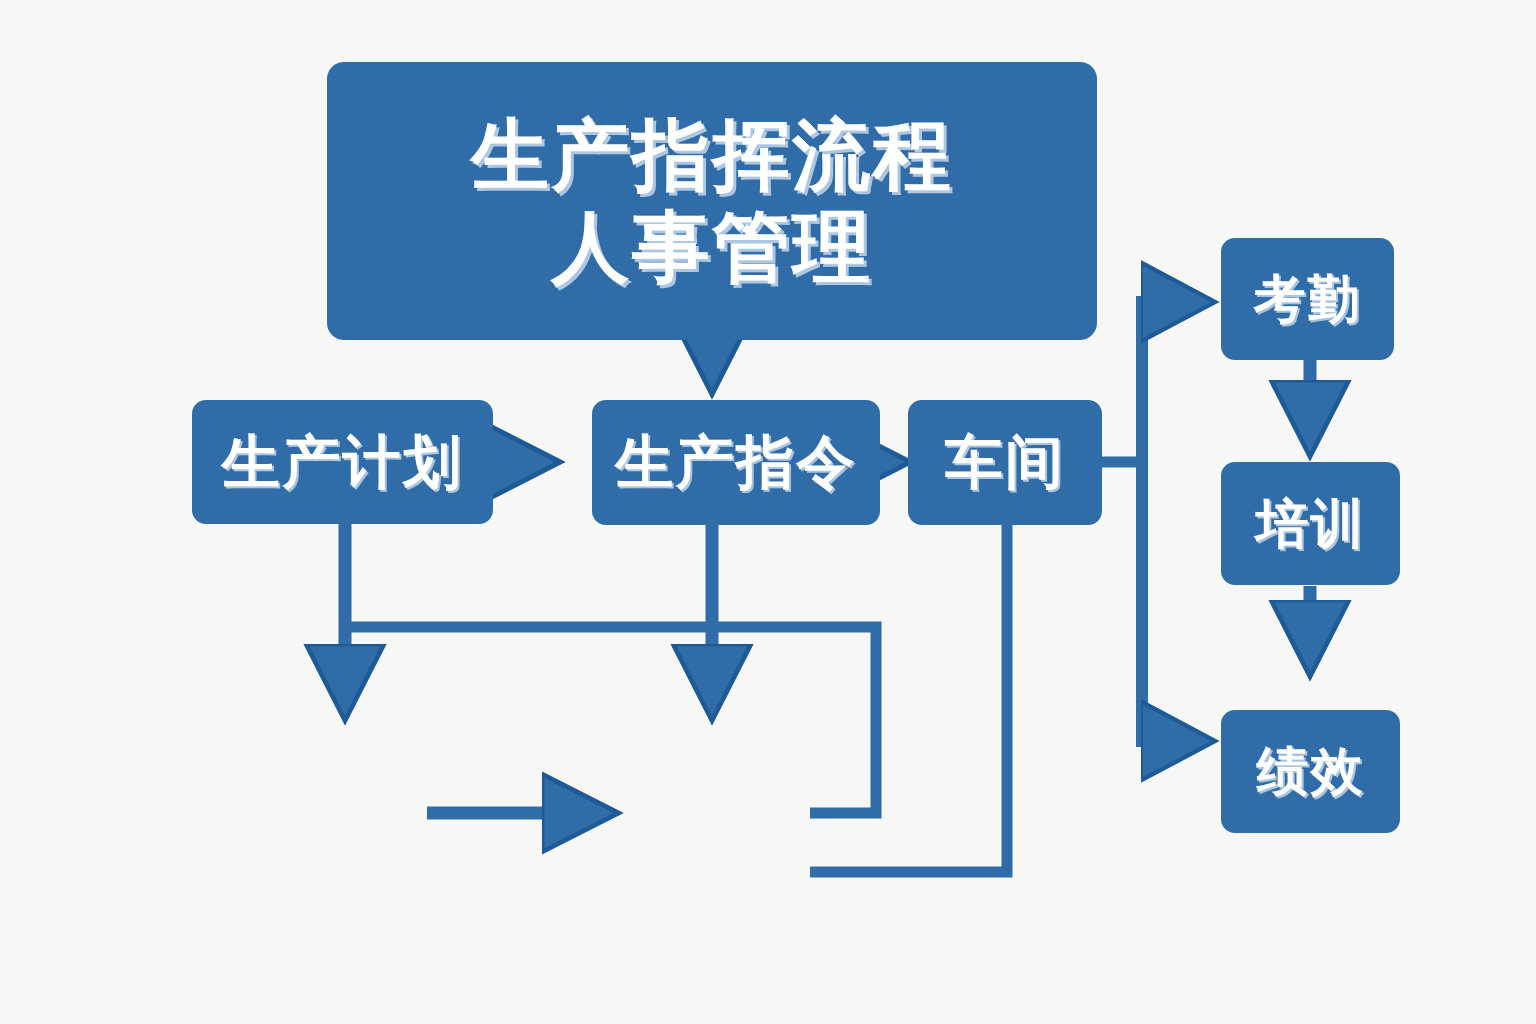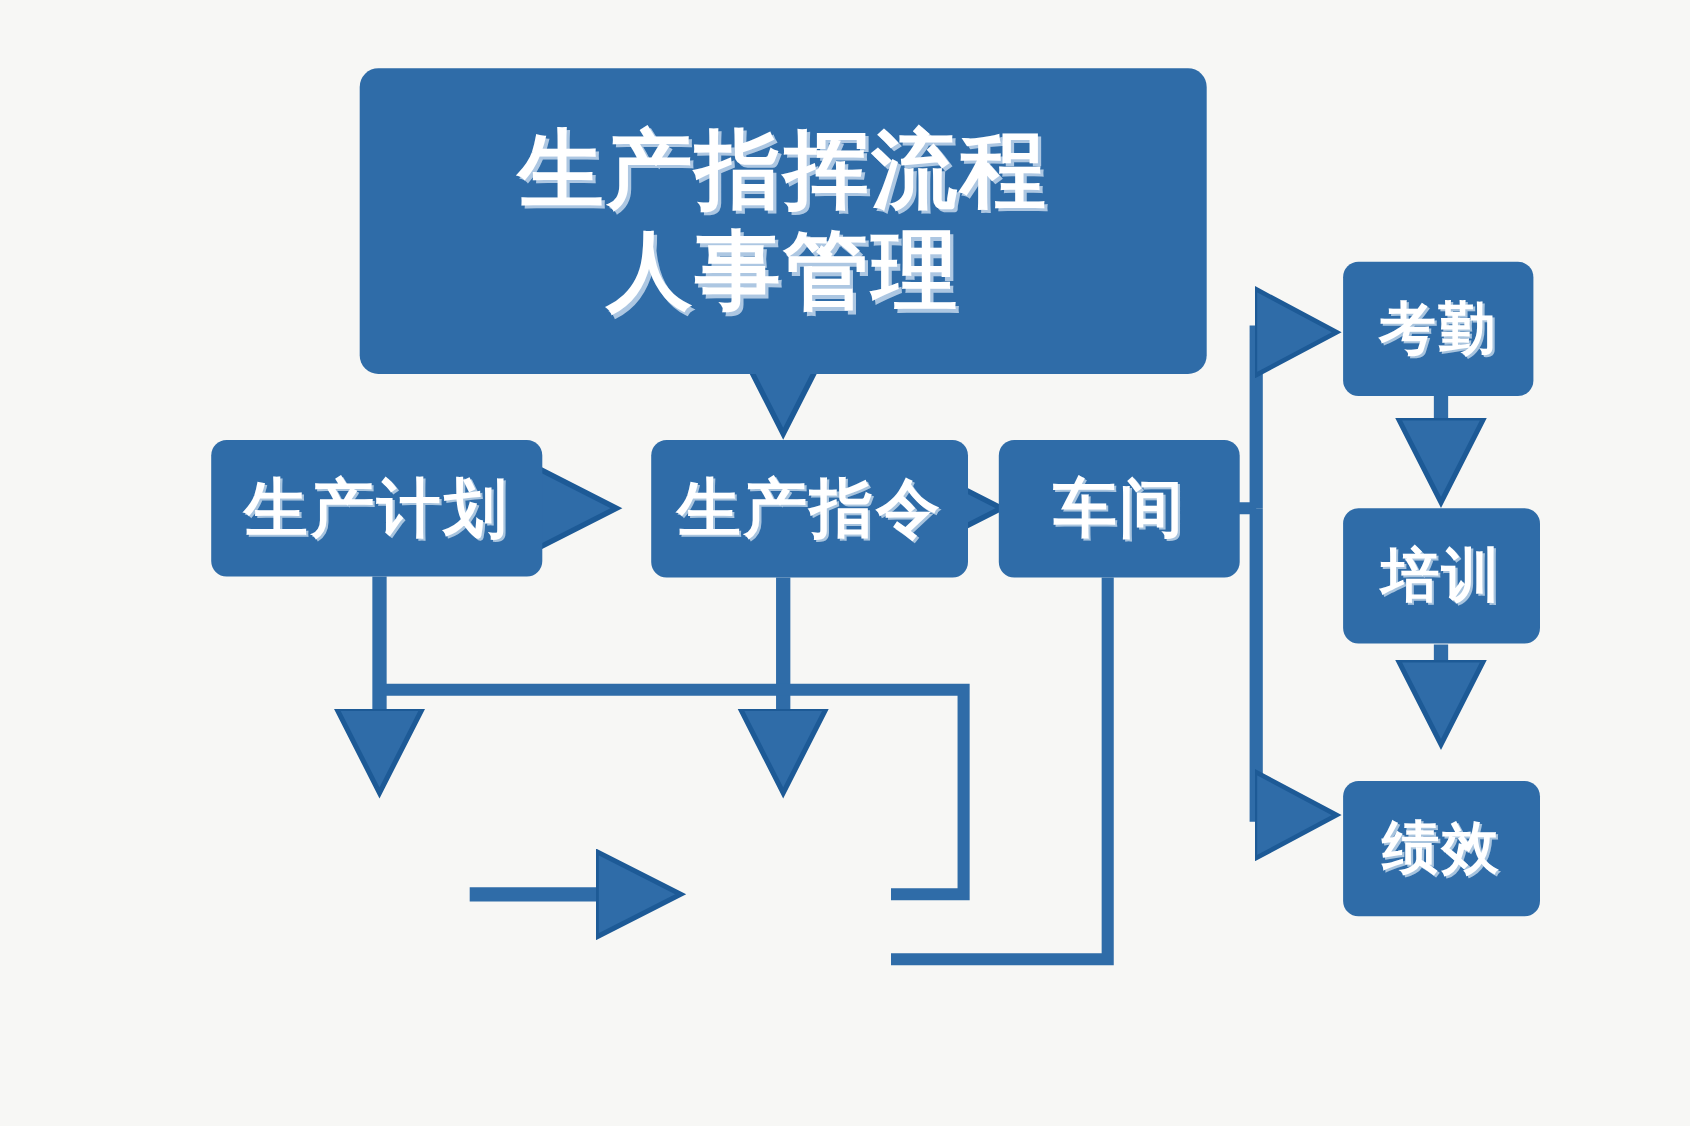--- a/index.html
+++ b/index.html
@@ -68,21 +68,21 @@
     left: 560px;
     top: 400px;
     width: 288px;
     height: 125px;
     font-size: 58px;
     margin-left: 32px;
   }
   #node-workshop {
     left: 908px;
     top: 400px;
-    width: 219px;
+    width: 194px;
     height: 125px;
     font-size: 58px;
   }
   #node-arrange {
     left: 232px;
     top: 728px;
     width: 193px;
     height: 200px;
     font-size: 56px;
     line-height: 1.3;

